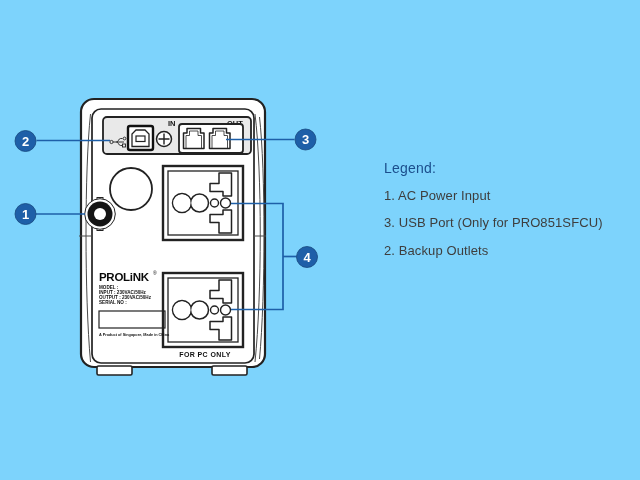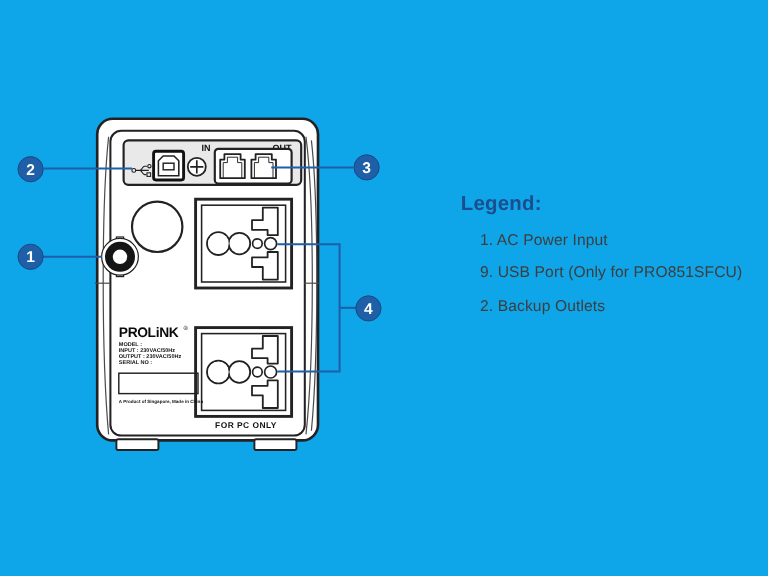--- a/index.html
+++ b/index.html
@@ -1,27 +1,27 @@
 <!DOCTYPE html>
 <html><head>
 <meta charset="utf-8">
 <style>
   html, body { margin: 0; padding: 0; background: #ffffff; }
   body { width: 640px; height: 480px; font-family: "Liberation Sans", sans-serif; }
-  .canvas { position: relative; width: 640px; height: 480px; overflow: hidden; background: #0ea5e9; }
+  .canvas { position: relative; width: 640px; height: 480px; overflow: hidden; background: #7dd3fc; }
   .canvas svg { position: absolute; left: 0; top: 0; }
   svg text { font-family: "Liberation Sans", sans-serif; }
 
   .legend { position: absolute; left: 384px; top: 160px; width: 252px; }
   .legend-heading {
-    font-size: 17px; font-weight: bold; color: #1b4e8c;
+    font-size: 14px; font-weight: normal; color: #1b4e8c;
     margin: 0 0 13px 0; letter-spacing: 0.2px;
   }
   .legend-item {
-    font-size: 13px; color: #3e3e3e; margin: 0 0 13px 16px; line-height: 1.1;
+    font-size: 13px; color: #3e3e3e; margin: 0 0 13px 0; line-height: 1.1;
     letter-spacing: 0.1px;
   }
 </style>
 </head>
 <body>
 
 <div class="canvas">
 
   <svg width="640" height="480" viewBox="0 0 640 480">
     <defs>
@@ -123,17 +123,17 @@
       <circle cx="305.5" cy="139.5" r="10.5" fill="#1e5fa8" stroke="#16477e" stroke-width="0.8"></circle>
       <text x="305.5" y="144.1" font-size="13" font-weight="bold" fill="#fff" text-anchor="middle">3</text>
       <circle cx="307" cy="257" r="10.5" fill="#1e5fa8" stroke="#16477e" stroke-width="0.8"></circle>
       <text x="307" y="261.6" font-size="13" font-weight="bold" fill="#fff" text-anchor="middle">4</text>
     </g>
   </svg>
 
   <div class="legend">
     <div class="legend-heading">Legend:</div>
     <div class="legend-item">1. AC Power Input</div>
-    <div class="legend-item">9. USB Port (Only for PRO851SFCU)</div>
+    <div class="legend-item">3. USB Port (Only for PRO851SFCU)</div>
     <div class="legend-item">2. Backup Outlets</div>
   </div>
 
 </div>
 
 </body></html>

